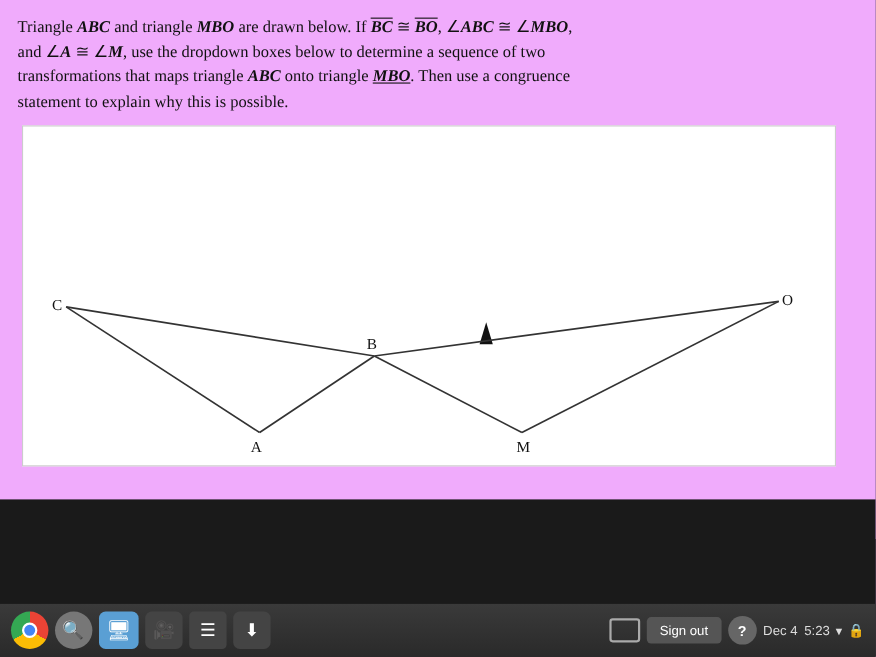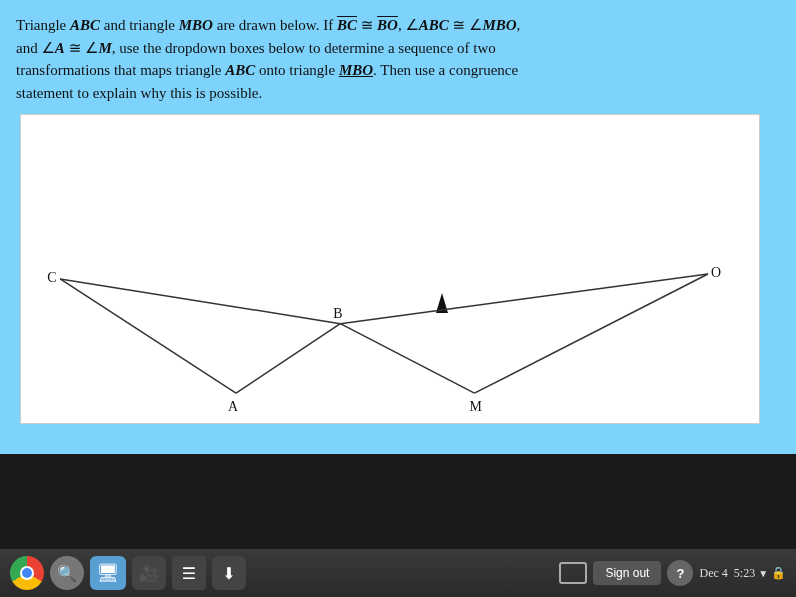--- a/index.html
+++ b/index.html
@@ -12,21 +12,21 @@
       position: relative;
     }
 
     
     #main-content {
       position: absolute;
       top: 0;
       left: 0;
       width: 796px;
       height: 454px;
-      background: #7dd3fc;
+      background: #f0abfc;
       padding: 14px 16px 10px 16px;
     }
 
     #problem-text {
       font-size: 15px;
       line-height: 1.5;
       color: #111;
       max-width: 760px;
     }
 
@@ -121,21 +121,21 @@
       align-items: center;
       justify-content: center;
       font-size: 13px;
       font-family: Arial, sans-serif;
       font-weight: bold;
     }
 
     .datetime {
       color: #ddd;
       font-size: 12px;
-      font-family: Liberation Serif, serif;
+      font-family: Liberation Sans, sans-serif;
     }
 
     
     #dell-logo {
       position: absolute;
       bottom: 14px;
       left: 50%;
       transform: translateX(-50%);
       color: #c0392b;
       font-size: 32px;

